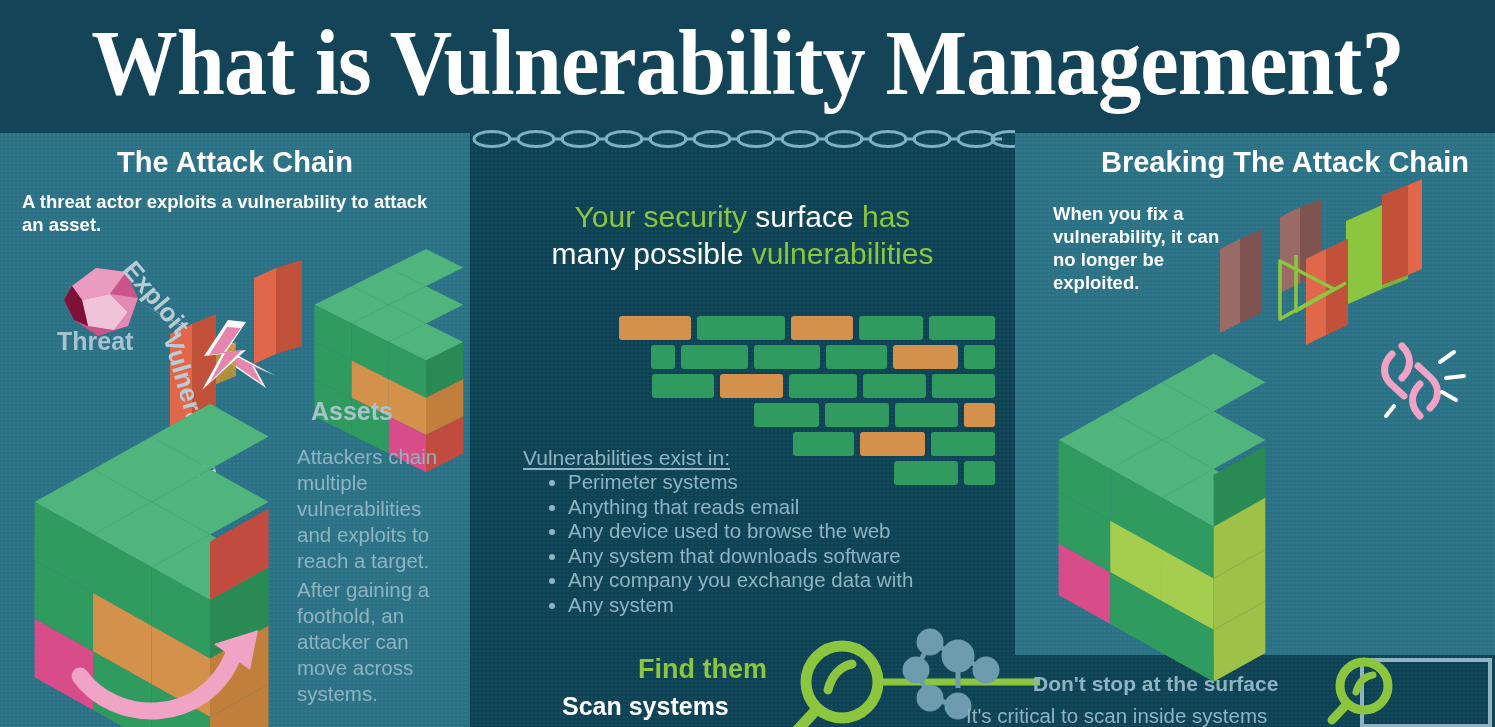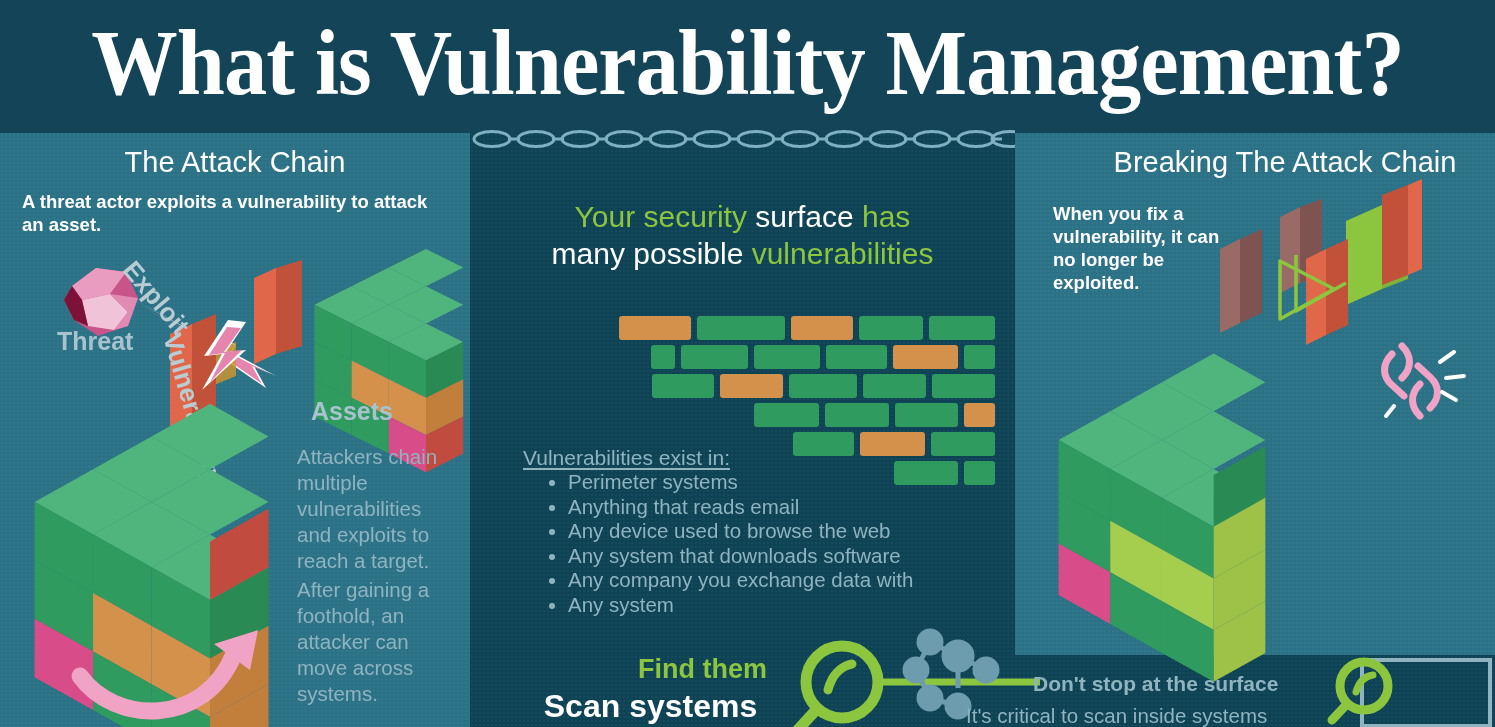--- a/index.html
+++ b/index.html
@@ -32,21 +32,21 @@
     background-size:4px 4px;
   }
 
   
   .chain-strip{position:absolute;left:470px;top:130px;width:545px;height:20px;overflow:hidden;}
   .chain-strip svg{display:block;}
 
   
   .panel-h2{
     position:absolute;text-align:center;color:#ffffff;
-    font-weight:400;font-size:29px;line-height:34px;white-space:nowrap;
+    font-weight:700;font-size:29px;line-height:34px;white-space:nowrap;
   }
   .lead{
     position:absolute;color:#ffffff;font-weight:700;font-size:18.5px;line-height:23px;
   }
   .muted{
     position:absolute;color:#8fb4c0;font-size:20.5px;line-height:26px;font-weight:400;
   }
 
   .center-head{
     position:absolute;left:470px;top:198px;width:545px;text-align:center;
@@ -60,21 +60,21 @@
     text-decoration:underline;text-underline-offset:3px;
   }
   .vlist{
     position:absolute;left:540px;top:470px;margin:0;padding:0 0 0 28px;
     color:#8fb4c0;font-size:20.5px;line-height:24.6px;list-style:disc;
   }
   .vlist li{margin:0;padding:0;}
 
   
   .find-them{position:absolute;left:610px;top:651px;font-weight:700;font-size:27px;line-height:36px;color:#8cc63e;text-align:right;width:157px;}
-  .scan-systems{position:absolute;left:532px;top:688px;font-weight:700;font-size:32px;line-height:36px;color:#ffffff;text-align:center;width:237px;}
+  .scan-systems{position:absolute;left:562px;top:688px;font-weight:700;font-size:25px;line-height:36px;color:#ffffff;text-align:left;width:237px;}
   .dont-stop{position:absolute;left:1033px;top:671px;font-weight:700;font-size:21px;line-height:26px;color:#8fb4c0;white-space:nowrap;}
   .critical{position:absolute;left:966px;top:703px;font-size:20.5px;line-height:26px;color:#8fb4c0;white-space:nowrap;}
 
   
   .ill-label{position:absolute;color:#a8c3cd;font-weight:700;}
   .lbl-threat{left:57px;top:327px;font-size:25px;}
   .lbl-assets{left:311px;top:397px;font-size:25px;}
   .lbl-exploit{left:140px;top:255px;font-size:26px;transform:rotate(50deg);transform-origin:0 0;color:#b9ccd4;}
   .lbl-vuln{left:186px;top:330px;font-size:26px;transform:rotate(74deg);transform-origin:0 0;color:#b9ccd4;}
 

